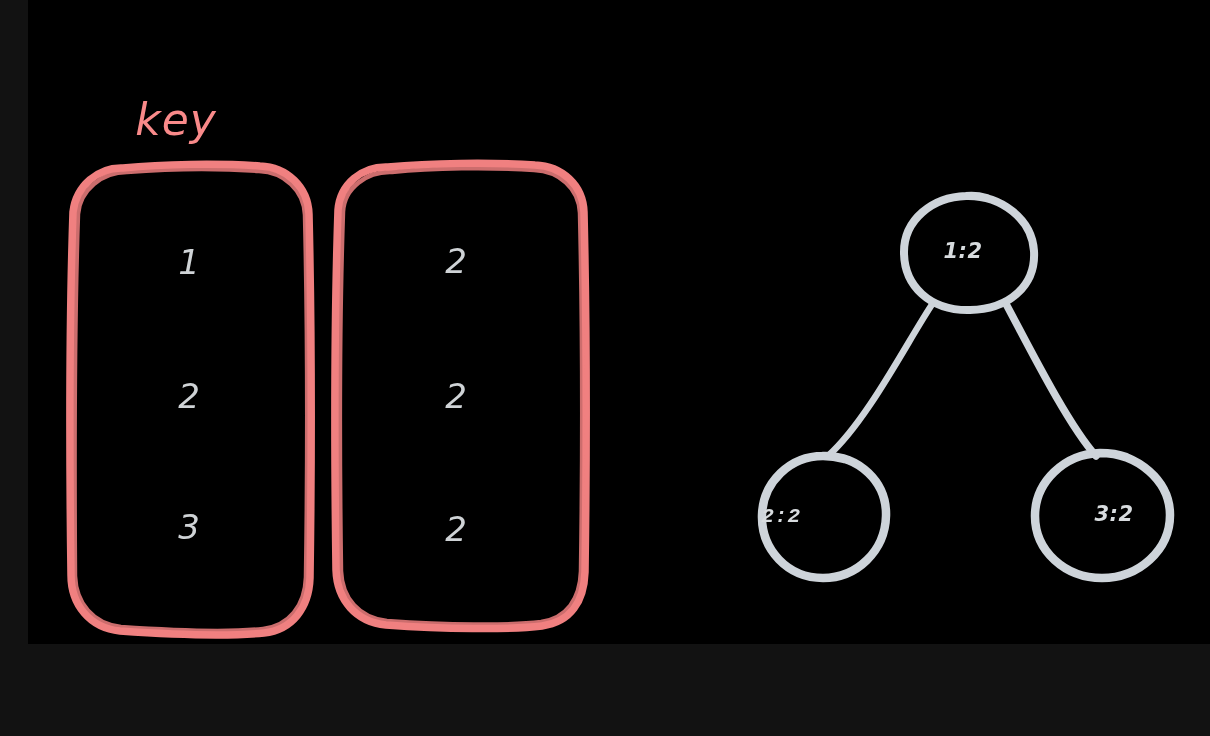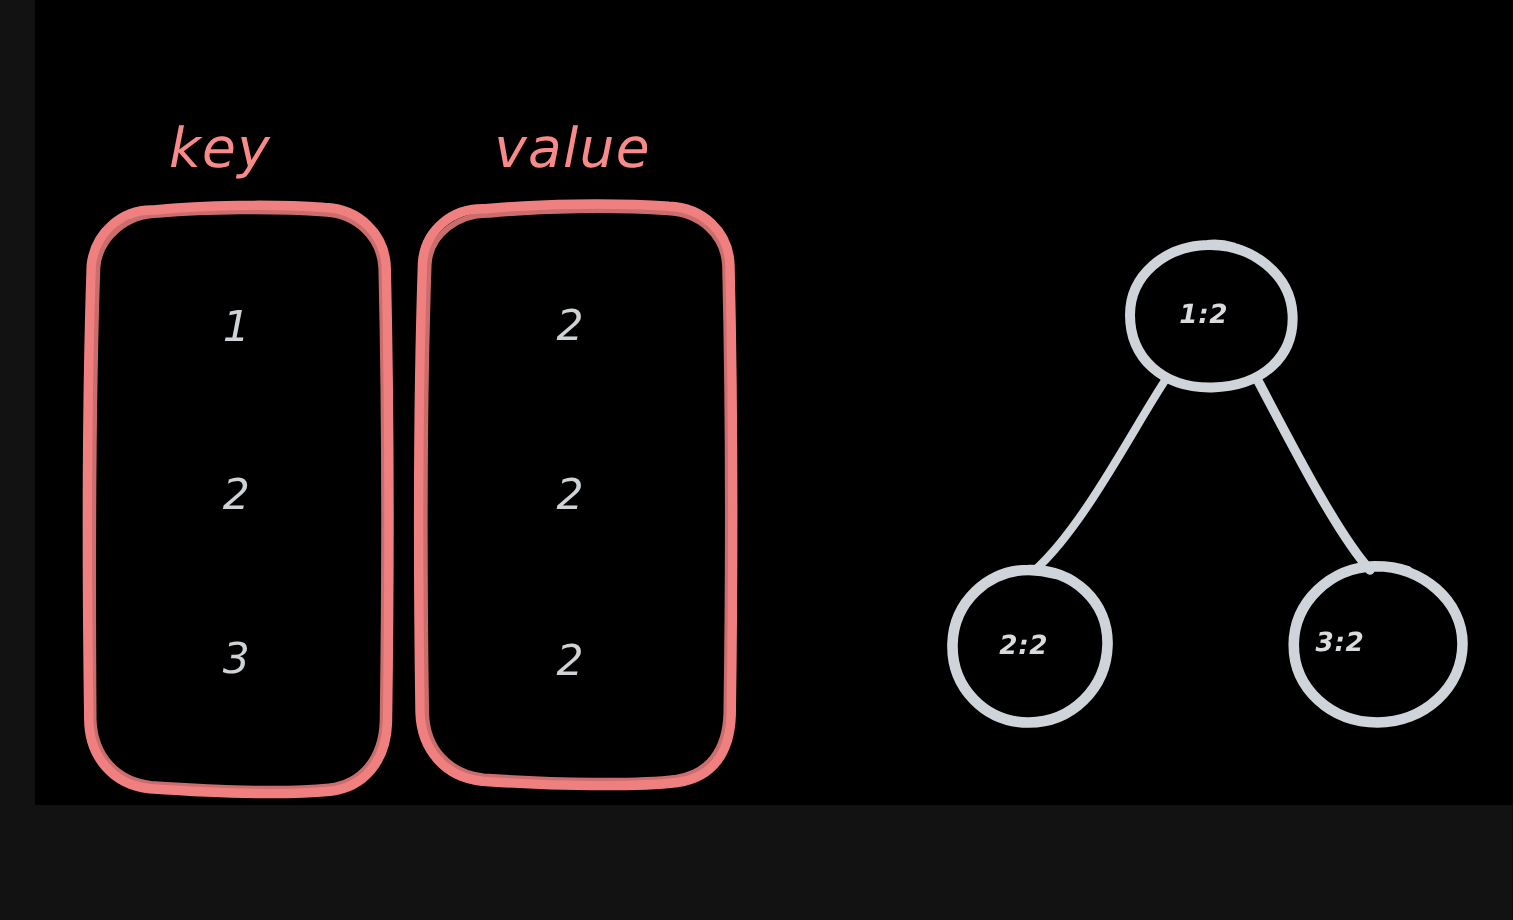--- a/index.html
+++ b/index.html
@@ -130,28 +130,27 @@
                C 1037,578 1007,551 1007,516
                C 1007,482 1036,454 1072,453
                C 1081,453 1090,454 1098,457" fill="none" stroke="#ced4da" stroke-width="8.5" stroke-linecap="round" stroke-linejoin="round"></path>
     </g>
   </svg>
 
   <div class="layer">
 
     <div class="txt col-label" style="left:148px; top:119px;">key</div>
 
-    <div class="txt col-label" style="left:430px; top:119px;">value</div>
 
     <div class="txt cell-digit" style="left:161px; top:262px;">1</div>
     <div class="txt cell-digit" style="left:161px; top:396px;">2</div>
     <div class="txt cell-digit" style="left:161px; top:527px;">3</div>
 
     <div class="txt cell-digit" style="left:428px; top:261px;">2</div>
     <div class="txt cell-digit" style="left:428px; top:396px;">2</div>
     <div class="txt cell-digit" style="left:428px; top:529px;">2</div>
 
     <div class="txt node-label" style="left:935px; top:251px;">1:2</div>
-    <div class="txt node-label" style="left:791px; top:516px;">2:2</div>
-    <div class="txt node-label" style="left:1044px; top:514px;">3:2</div>
+    <div class="txt node-label" style="left:753px; top:516px;font-family:Liberation Mono, monospace;">2:2</div>
+    <div class="txt node-label" style="left:1086px; top:514px;">3:2</div>
 
   </div>
 </div>
 
 </body></html>

